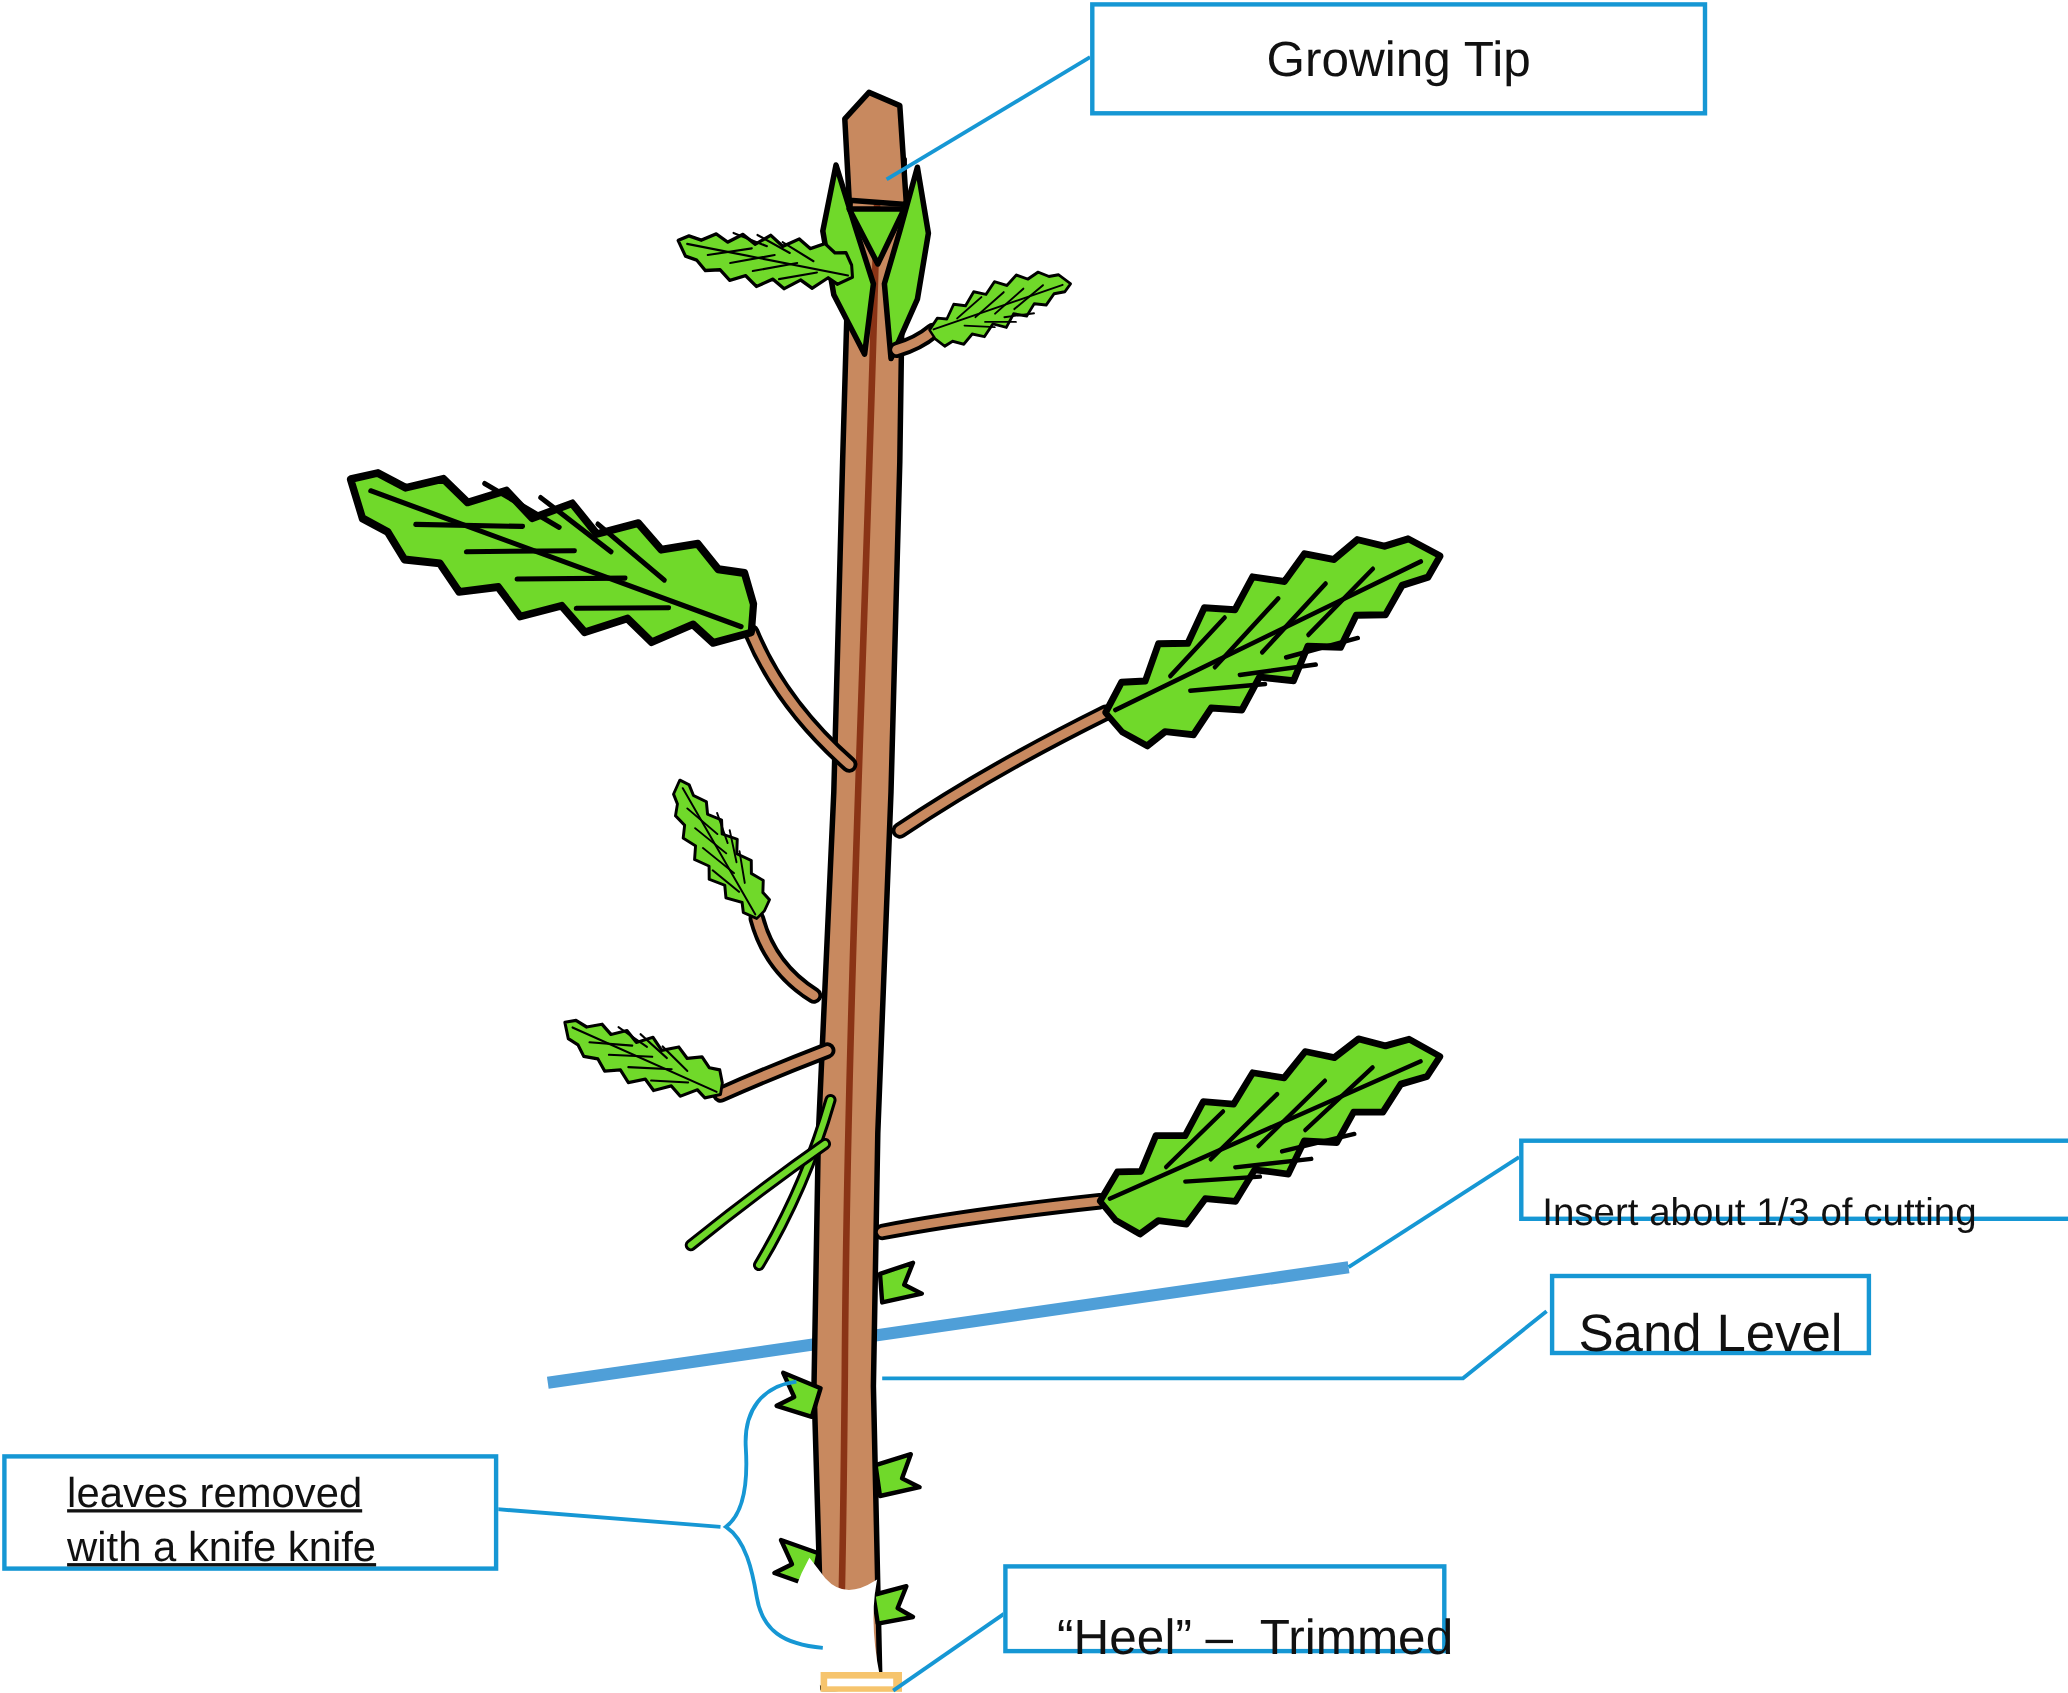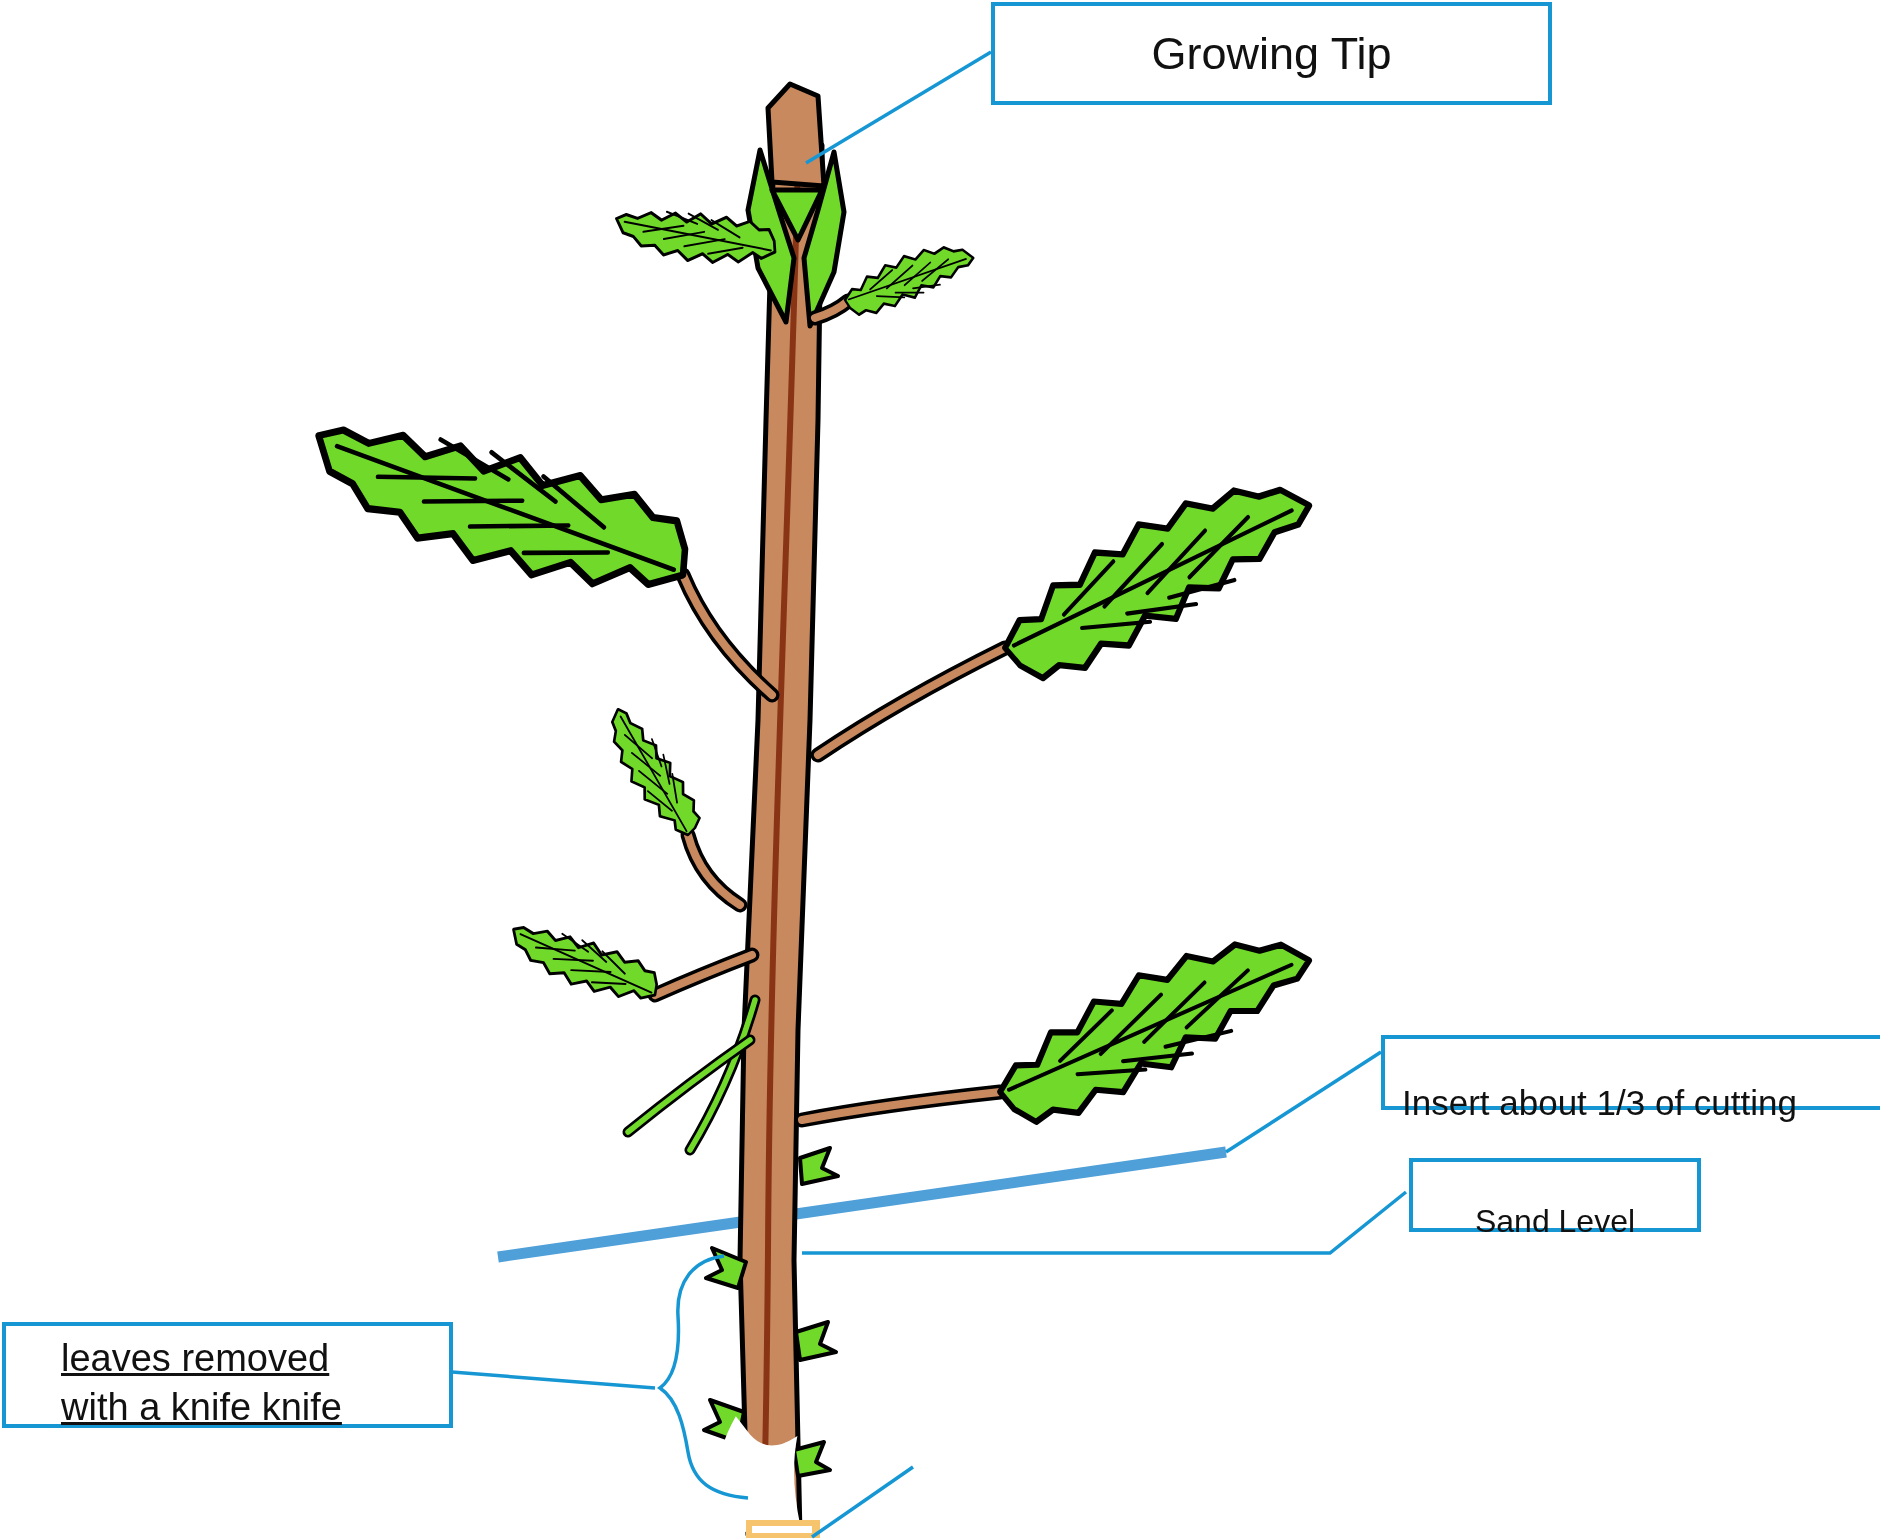--- a/index.html
+++ b/index.html
@@ -22,21 +22,21 @@
   .stub{fill:var(--leaf);stroke:var(--outline);stroke-width:4;stroke-linejoin:round;}
   
   .box{position:absolute;background:var(--box_bg);border:4px solid var(--callout);
        box-sizing:border-box;color:var(--text);}
   .lbl{position:absolute;white-space:nowrap;}
   #box-growing{left:991px;top:2px;width:561px;height:103px;
     display:flex;align-items:center;justify-content:center;font-size:45px;}
   #box-insert{left:1381px;top:1035px;width:506px;height:75px;}
   #box-insert .lbl{left:17px;bottom:-17px;font-size:35px;margin-top:18px;}
   #box-sand{left:1409px;top:1158px;width:292px;height:74px;}
-  #box-sand .lbl{left:50%;transform:translateX(-50%);bottom:-12px;font-size:32px;margin-top:35px;}
+  #box-sand .lbl{left:50%;transform:translateX(-50%);bottom:-12px;font-size:48px;margin-top:35px;}
   #box-leaves{left:2px;top:1322px;width:451px;height:106px;
     font-size:38px;line-height:1.28;padding:8px 0 0 55px;text-decoration:underline;}
   #box-heel{left:912px;top:1422px;width:403px;height:81px;}
   #box-heel .lbl{left:45px;bottom:-16px;font-size:45px;white-space:pre;}
 </style>
 </head>
 <body>
 
 <div id="stage">
 
@@ -135,14 +135,17 @@
 
   <div class="box" id="box-sand">
     <span class="lbl">Sand Level</span>
   </div>
 
   <div class="box" id="box-leaves">
     <div>leaves removed</div>
     <div>with a knife knife</div>
   </div>
 
+  <div class="box" id="box-heel">
+    <span class="lbl">“Heel” –  Trimmed</span>
+  </div>
 
 </div>
 
 </body></html>

